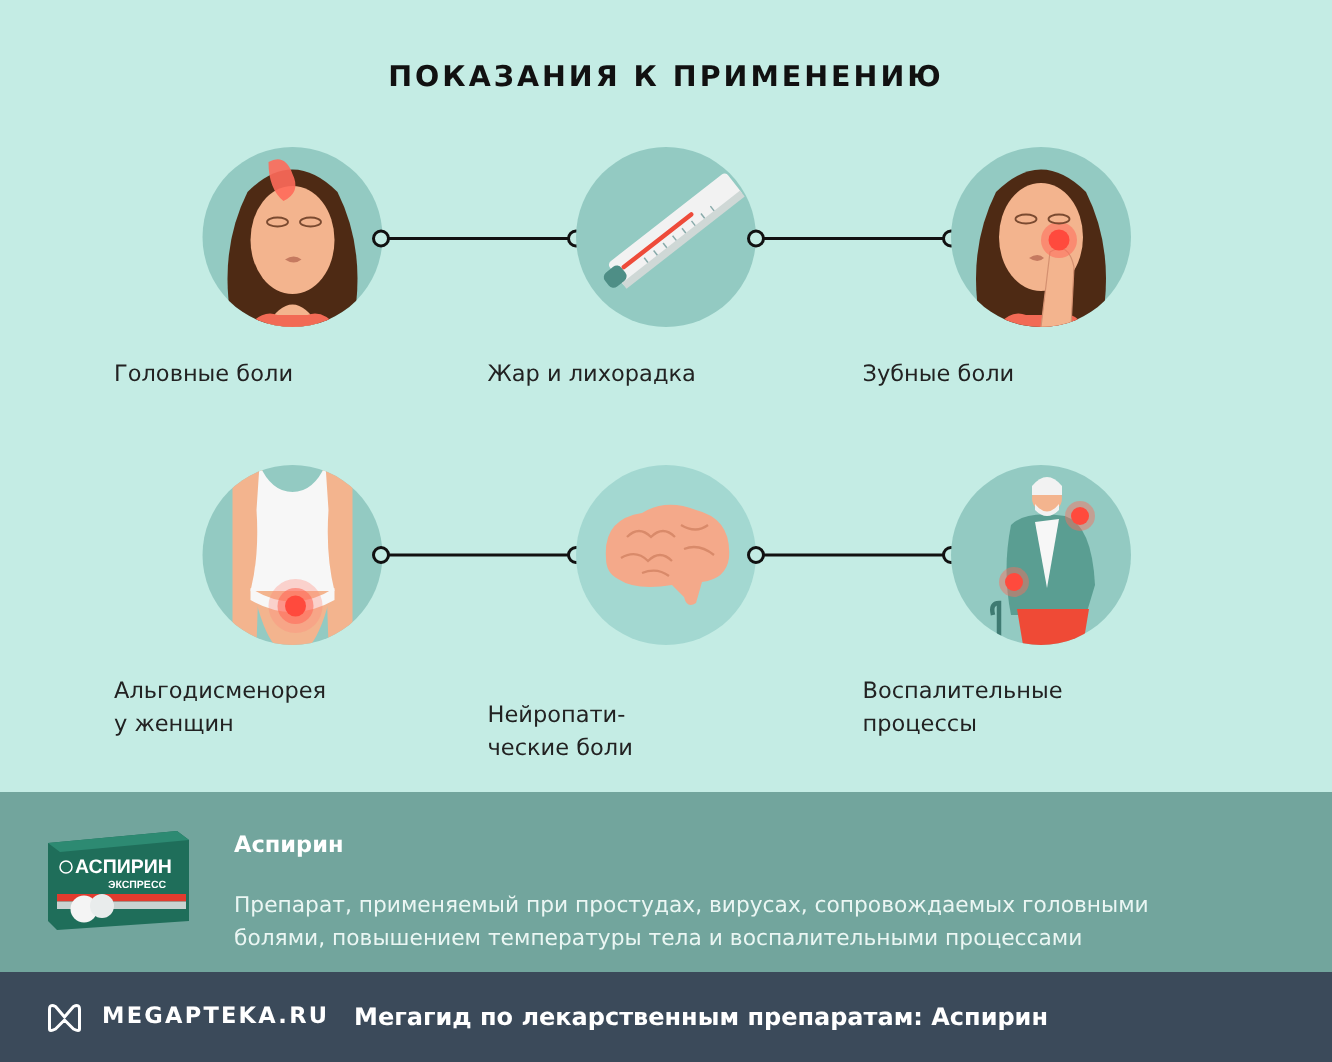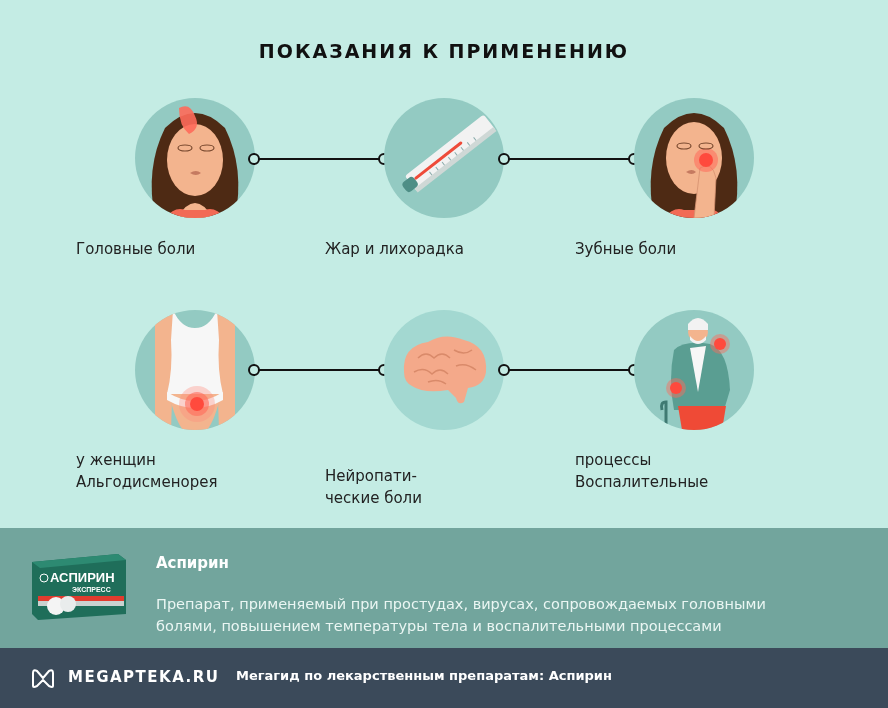--- a/index.html
+++ b/index.html
@@ -17,21 +17,21 @@
   .connector .dot.r { right: 0; }
 
   .info { position: absolute; left: 0; top: 528px; width: 888px; height: 120px; background: #72a59d; }
   .pack { position: absolute; left: 28px; top: 22px; width: 100px; height: 70px; }
   .info-title { position: absolute; left: 156px; top: 26px; font-weight: bold; color: #fff; font-size: 15px; font-family: "DejaVu Sans", sans-serif; }
   .info-desc { position: absolute; left: 156px; top: 65px; width: 700px; color: #eaf6f3; font-size: 14.5px; line-height: 22px; font-family: "DejaVu Sans", sans-serif; }
 
   .footer { position: absolute; left: 0; top: 648px; width: 888px; height: 72px; background: #3b4a5a; }
   .logo-icon { position: absolute; left: 30px; top: 19px; width: 26px; height: 22px; }
   .brand { position: absolute; left: 68px; top: 20px; color: #fff; font-weight: bold; font-size: 15px; letter-spacing: 1.5px; font-family: "DejaVu Sans", sans-serif; }
-  .footer-text { position: absolute; left: 236px; top: 20px; color: #fff; font-weight: bold; font-size: 13px; font-family: "DejaVu Sans", sans-serif; }
+  .footer-text { position: absolute; left: 236px; top: 20px; color: #fff; font-weight: bold; font-size: 16px; font-family: "DejaVu Sans", sans-serif; }
 </style>
 </head>
 <body>
 
 <div class="main">
   <div class="title">ПОКАЗАНИЯ К ПРИМЕНЕНИЮ</div>
 
   <div class="circle" style="left:135px; top:98px;">
     <svg viewBox="0 0 120 120">
       <path d="M20 120 Q10 70 30 30 Q60 0 90 30 Q110 70 100 120 Z" fill="#4e2a14"></path>
@@ -136,30 +136,30 @@
       <path d="M44 96 L92 96 L88 120 L48 120 Z" fill="#ef4a36"></path>
       <path d="M28 100 Q26 92 32 92 L32 120" fill="none" stroke="#3f7a72" stroke-width="3"></path>
       <circle cx="86" cy="34" r="10" fill="#ff6a5a" opacity="0.45"></circle>
       <circle cx="86" cy="34" r="6" fill="#ff4a3d"></circle>
       <circle cx="42" cy="78" r="10" fill="#ff6a5a" opacity="0.45"></circle>
       <circle cx="42" cy="78" r="6" fill="#ff4a3d"></circle>
     </svg>
   </div>
 
   <div class="label" style="left:76px; top:449px;">
+    <div>Альгодисменорея</div>
     <div>у женщин</div>
-    <div>Альгодисменорея</div>
   </div>
   <div class="label" style="left:325px; top:449px;margin-top:16px;">
     <div>Нейропати-</div>
     <div>ческие боли</div>
   </div>
   <div class="label" style="left:575px; top:449px;">
+    <div>Воспалительные</div>
     <div>процессы</div>
-    <div>Воспалительные</div>
   </div>
 </div>
 
 <div class="info">
   <div class="pack">
     <svg viewBox="0 0 100 70" width="100" height="70">
       <polygon points="4,12 90,4 98,10 98,64 10,70 4,64" fill="#1f6e5a"></polygon>
       <polygon points="4,12 90,4 98,10 12,18" fill="#2d8a72"></polygon>
       <rect x="10" y="46" width="86" height="5" fill="#e23b2e"></rect>
       <rect x="10" y="51" width="86" height="5" fill="#c9d2d0"></rect>

